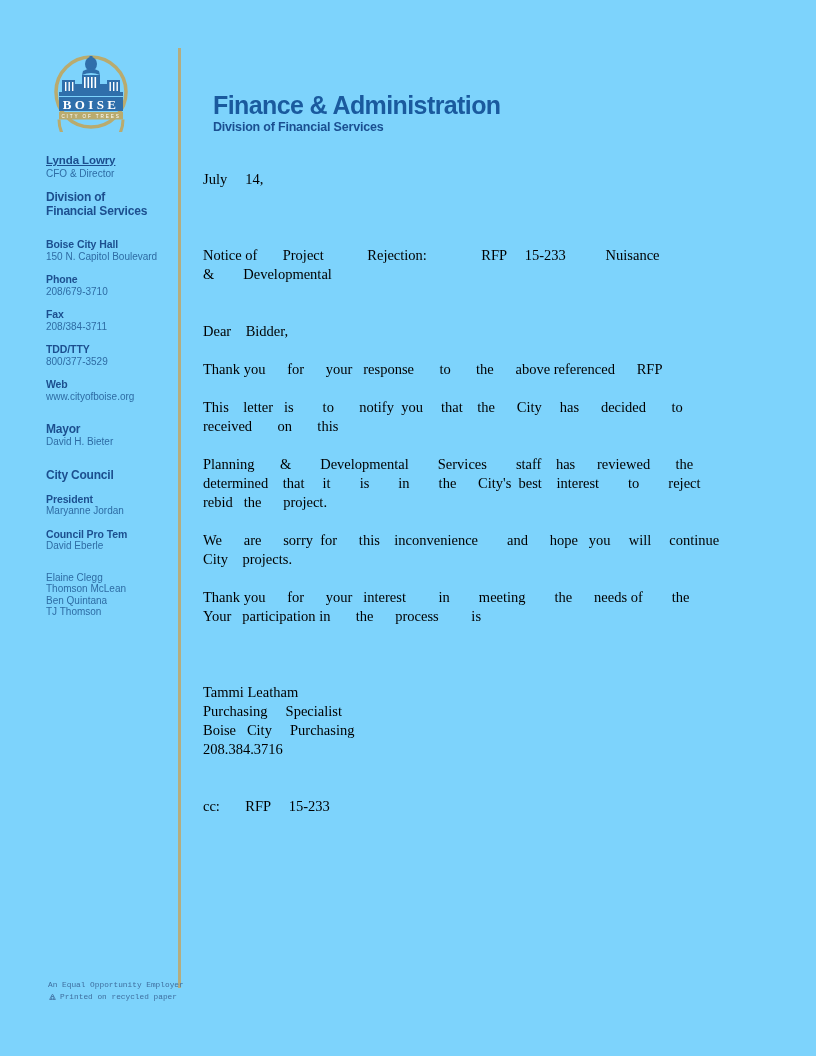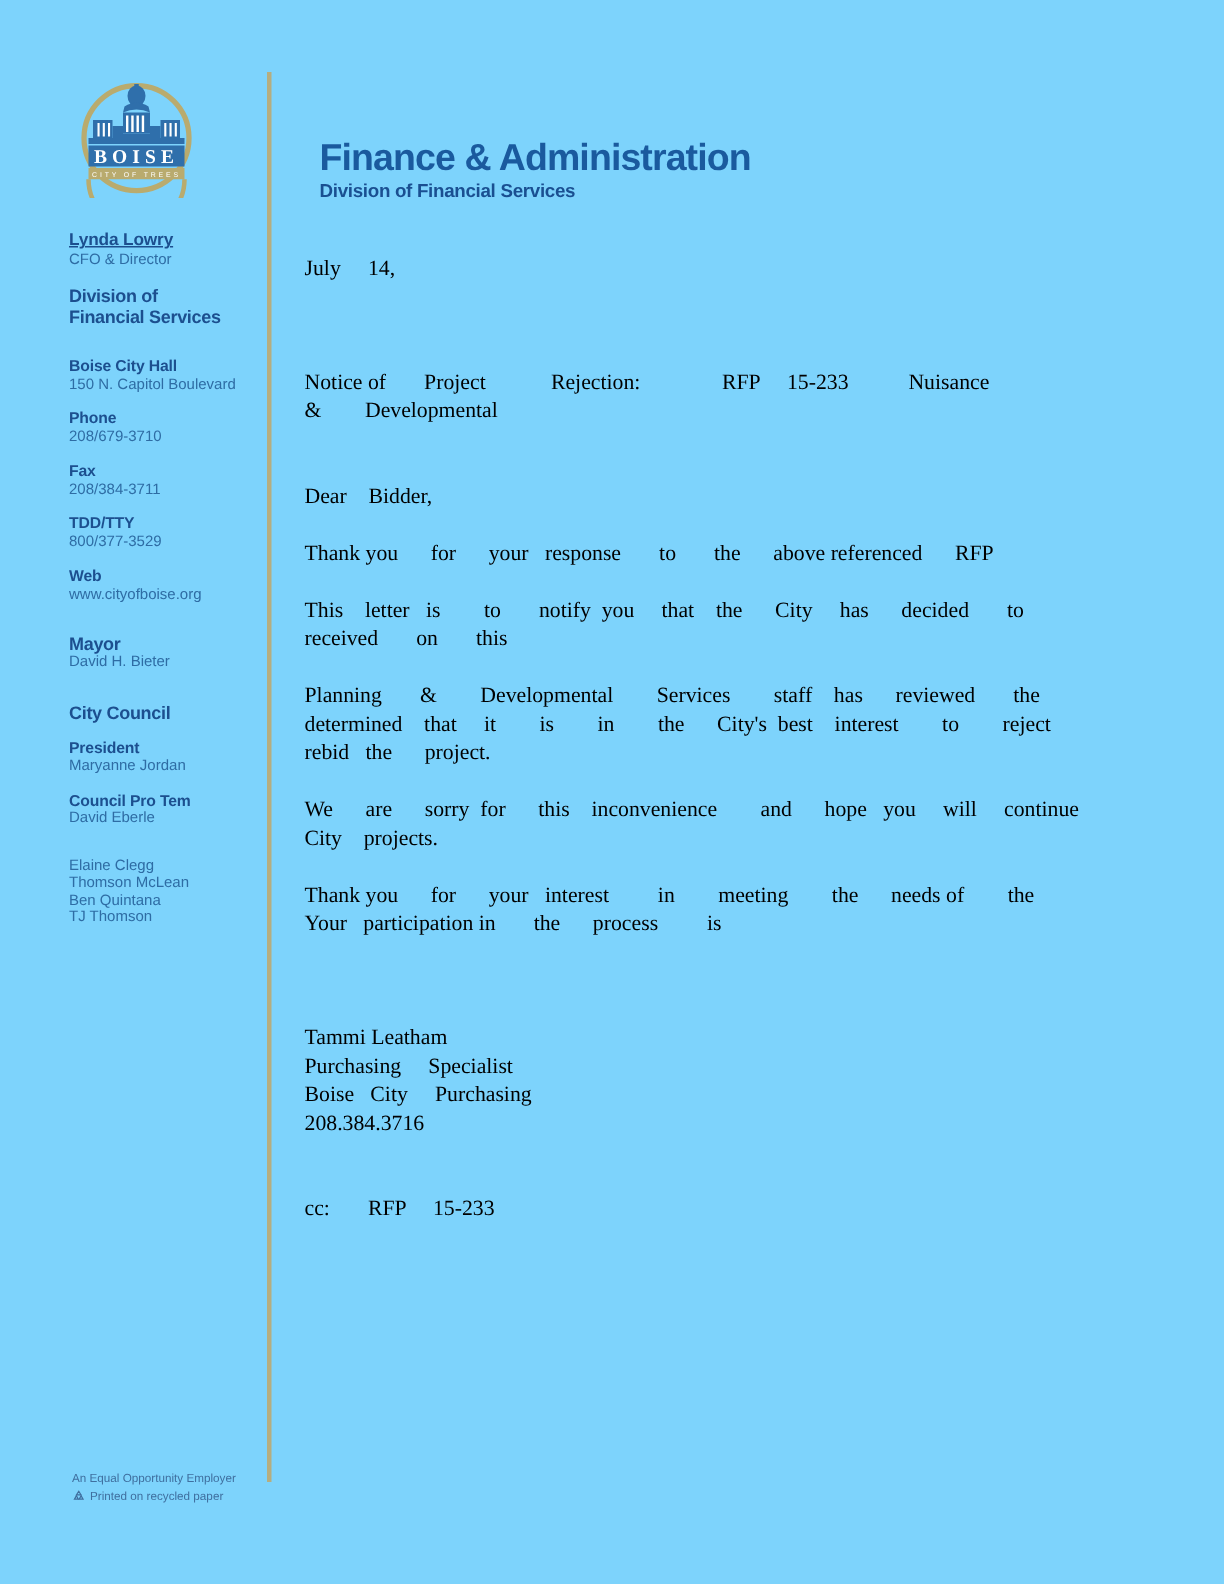--- a/index.html
+++ b/index.html
@@ -76,21 +76,21 @@
   .footer-note {
     position: absolute;
     left: 48px;
     top: 980px;
     width: 140px;
     font-family: "Liberation Sans", sans-serif;
     color: #3f6f9f;
     font-size: 7.8px;
     line-height: 11.5px;
   }
-  .footer-line { display: flex; align-items: center; gap: 3px; }
+  .footer-line { display: flex; align-items: center; gap: 3px; font-family: Liberation Mono, monospace; }
 
   
   .letterhead {
     position: absolute;
     left: 201px;
     top: 92px;
     margin-left: 12px;
   }
   .lh-title {
     color: #1a5a9e;

